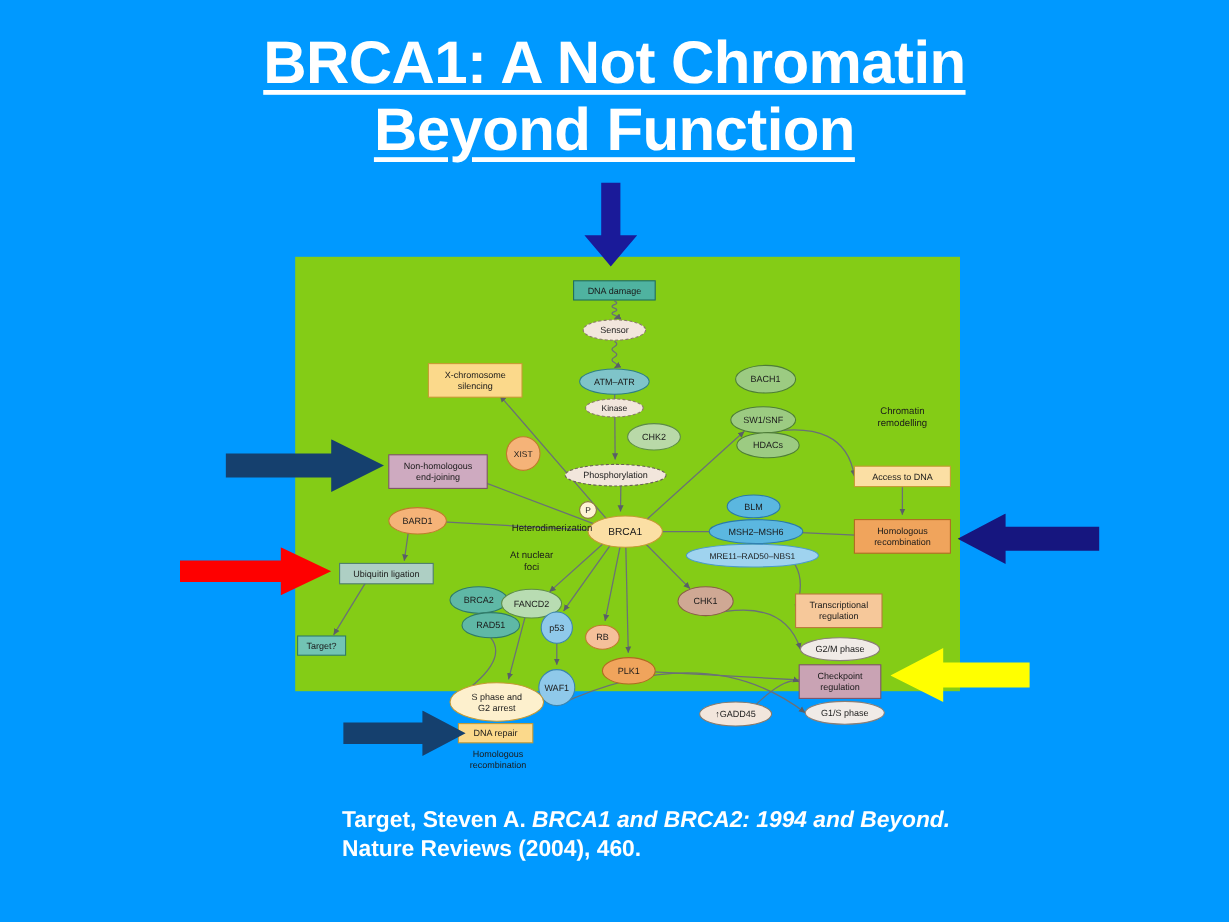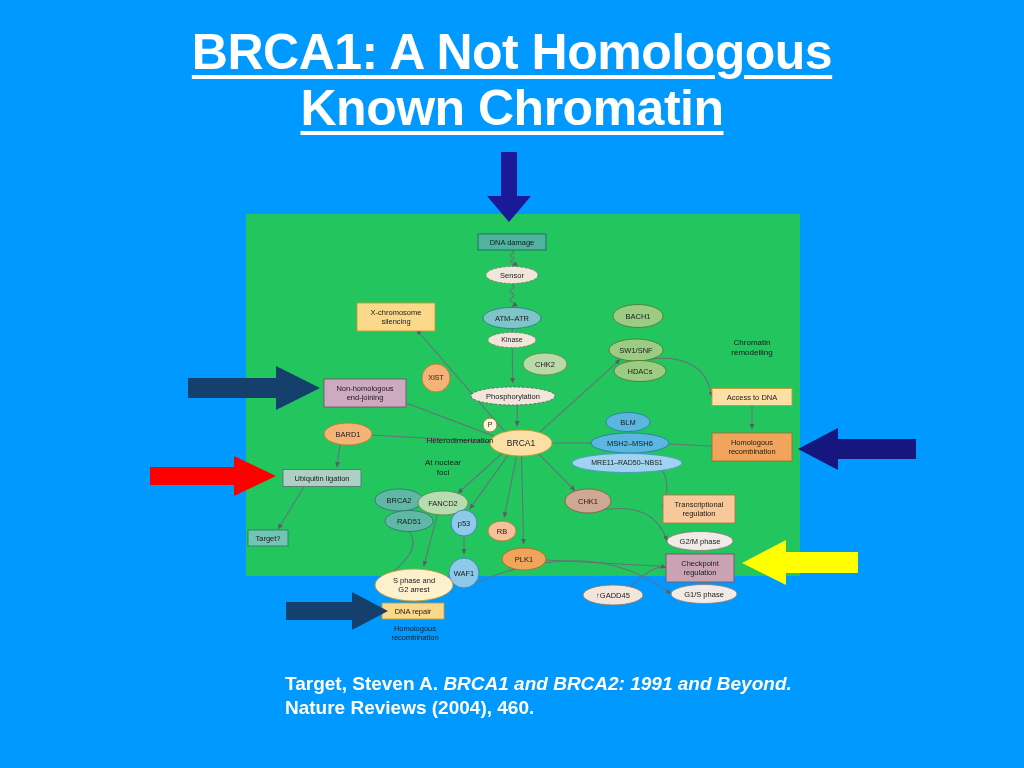--- a/index.html
+++ b/index.html
@@ -22,38 +22,38 @@
   }
   #title .ln{display:block;}
   #title .ul{
     text-decoration:underline;
     text-decoration-thickness:4px;
     text-underline-offset:6px;
   }
   
   #panel{
     position:absolute;left:246px;top:214px;width:554px;height:362px;
-    background:#22c55e;
+    background:#84cc16;
   }
   #diagram{position:absolute;left:0;top:0;width:554px;height:434px;}
   
   .ovarrow{position:absolute;}
   
   #caption{
     position:absolute;left:285px;top:672px;width:520px;
     color:#ffffff;font-size:19px;font-weight:bold;line-height:1.28;
   }
   #caption i{font-style:italic;}
 </style>
 </head>
 <body>
 
 <div id="title">
-  <span class="ln ul">BRCA1: A Not Homologous</span>
-  <span class="ln ul">Known Chromatin</span>
+  <span class="ln ul">BRCA1: A Not Chromatin</span>
+  <span class="ln ul">Beyond Function</span>
 </div>
 
 <div id="panel">
   <svg id="diagram" viewBox="246 214 554 434">
     <defs>
       <marker id="ah" markerWidth="6" markerHeight="6" refX="5" refY="3" orient="auto">
         <path d="M0,0.6 L5.2,3 L0,5.4 z" fill="#5a5f66"></path>
       </marker>
       <marker id="ahb" markerWidth="6" markerHeight="6" refX="5" refY="3" orient="auto">
         <path d="M0,0.6 L5.2,3 L0,5.4 z" fill="#3c4146"></path>
@@ -280,14 +280,14 @@
 
 <svg class="ovarrow" id="arrow-right-navy" style="left:798px;top:428px;" width="120" height="44">
   <path d="M118,11 L40,11 L40,0 L0,21 L40,42 L40,31 L118,31 Z" fill="#16167f"></path>
 </svg>
 
 <svg class="ovarrow" id="arrow-right-yellow" style="left:742px;top:540px;" width="118" height="46">
   <path d="M116,12 L44,12 L44,0 L0,23 L44,45 L44,33 L116,33 Z" fill="#ffff00"></path>
 </svg>
 
 <div id="caption">
-  <span>Target, Steven A. </span><i>BRCA1 and BRCA2: 1991 and Beyond.</i><span> Nature Reviews (2004), 460.</span>
+  <span>Target, Steven A. </span><i>BRCA1 and BRCA2: 1994 and Beyond.</i><span> Nature Reviews (2004), 460.</span>
 </div>
 
 </body></html>

